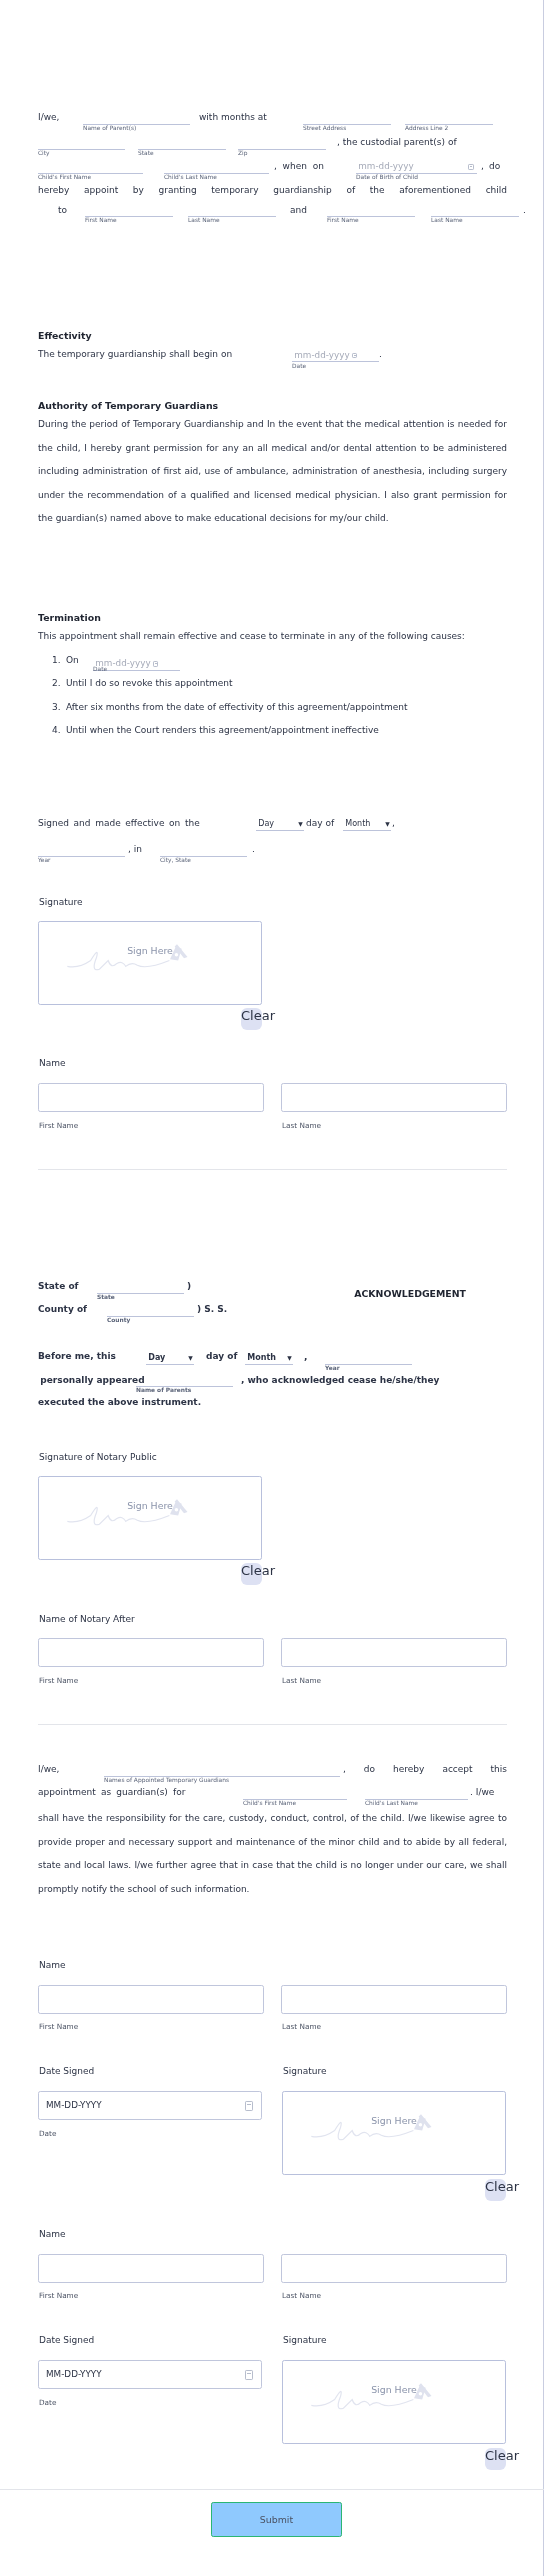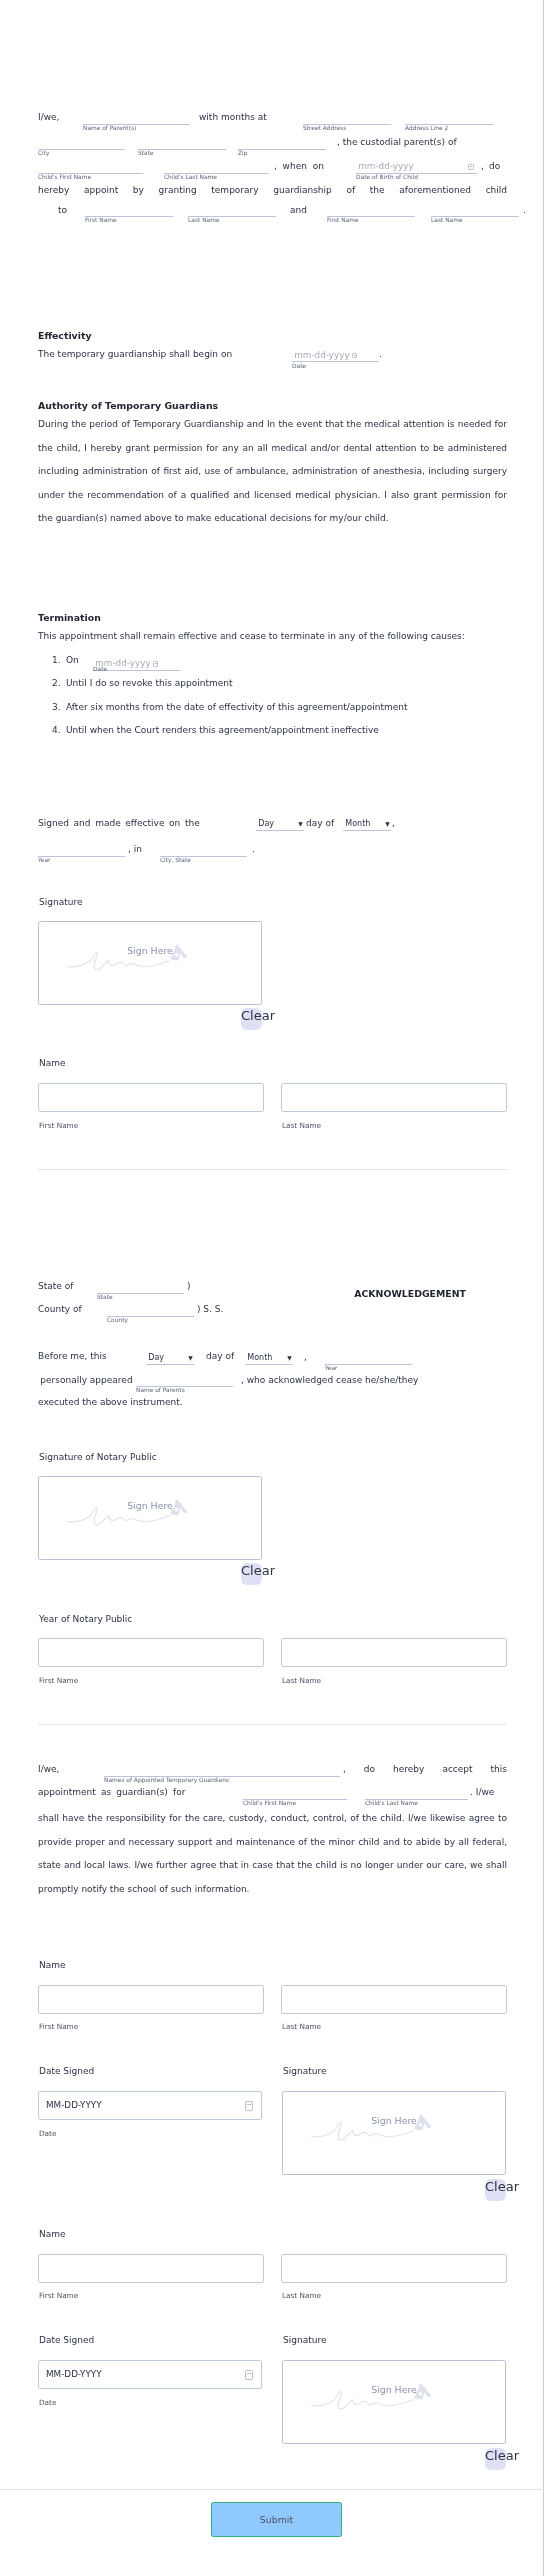--- a/index.html
+++ b/index.html
@@ -213,21 +213,21 @@
   <div class="label" style="position:absolute;left:39px;top:1058px;">Name</div>
   <div class="box-input" style="left:38px;top:1083px;width:226px;"></div>
   <div class="box-input" style="left:281px;top:1083px;width:226px;"></div>
   <div class="sublabel" style="position:absolute;left:39px;top:1121px;">First Name</div>
   <div class="sublabel" style="position:absolute;left:282px;top:1121px;">Last Name</div>
 
   <div class="hr" style="top:1169px;"></div>
 
   <div class="h3" style="position:absolute;left:0;width:466px;text-align:right;top:1288px;">ACKNOWLEDGEMENT</div>
 
-  <div class="content" style="top:1281px;">
+  <div class="content" style="top:1281px;font-weight:bold;">
     <div style="position:relative;height:23.4px;">
       <span class="label" style="position:absolute;left:0;top:0;">State of</span>
       <div style="position:absolute;left:59px;top:-2.3px;width:87px;">
         <div class="fill" style="width:87px;"></div>
         <div class="sub">State</div>
       </div>
       <span class="label" style="position:absolute;left:149px;top:0;">)</span>
     </div>
     <div style="position:relative;height:23.4px;">
       <span class="label" style="position:absolute;left:0;top:0;">County of</span>
@@ -269,21 +269,21 @@
     <div class="sig-text">Sign Here</div>
     <svg class="sig-svg" width="164" height="35" viewBox="0 0 280 60">
       <path d="M0 40 Q20 44 40 30 Q55 5 50 25 Q40 50 55 45 Q65 35 70 30 Q75 45 85 35 Q95 30 100 40 Q110 32 120 38 Q135 46 175 30" stroke="#e1e4ef" stroke-width="2" fill="none"></path>
       <path d="M176 28 L186 6 L196 10 L190 30 Z" fill="#dfe2ee"></path>
       <path d="M188 2 L206 24 L200 26 L184 6 Z" fill="#dfe2ee"></path>
       <circle cx="187" cy="20" r="3" fill="#fff"></circle>
     </svg>
   </div>
   <div class="clear-btn" style="left:241px;top:1563px;">Clear</div>
 
-  <div class="label" style="position:absolute;left:39px;top:1614px;">Year of Notary Public</div>
+  <div class="label" style="position:absolute;left:39px;top:1614px;">Name of Notary After</div>
   <div class="box-input" style="left:38px;top:1638px;width:226px;"></div>
   <div class="box-input" style="left:281px;top:1638px;width:226px;"></div>
   <div class="sublabel" style="position:absolute;left:39px;top:1676px;">First Name</div>
   <div class="sublabel" style="position:absolute;left:282px;top:1676px;">Last Name</div>
 
   <div class="hr" style="top:1724px;"></div>
 
   <div class="content" style="top:1764px;">
     <div style="position:relative;height:23.4px;">
       <span class="label" style="position:absolute;left:0;top:0;">I/we,</span>

